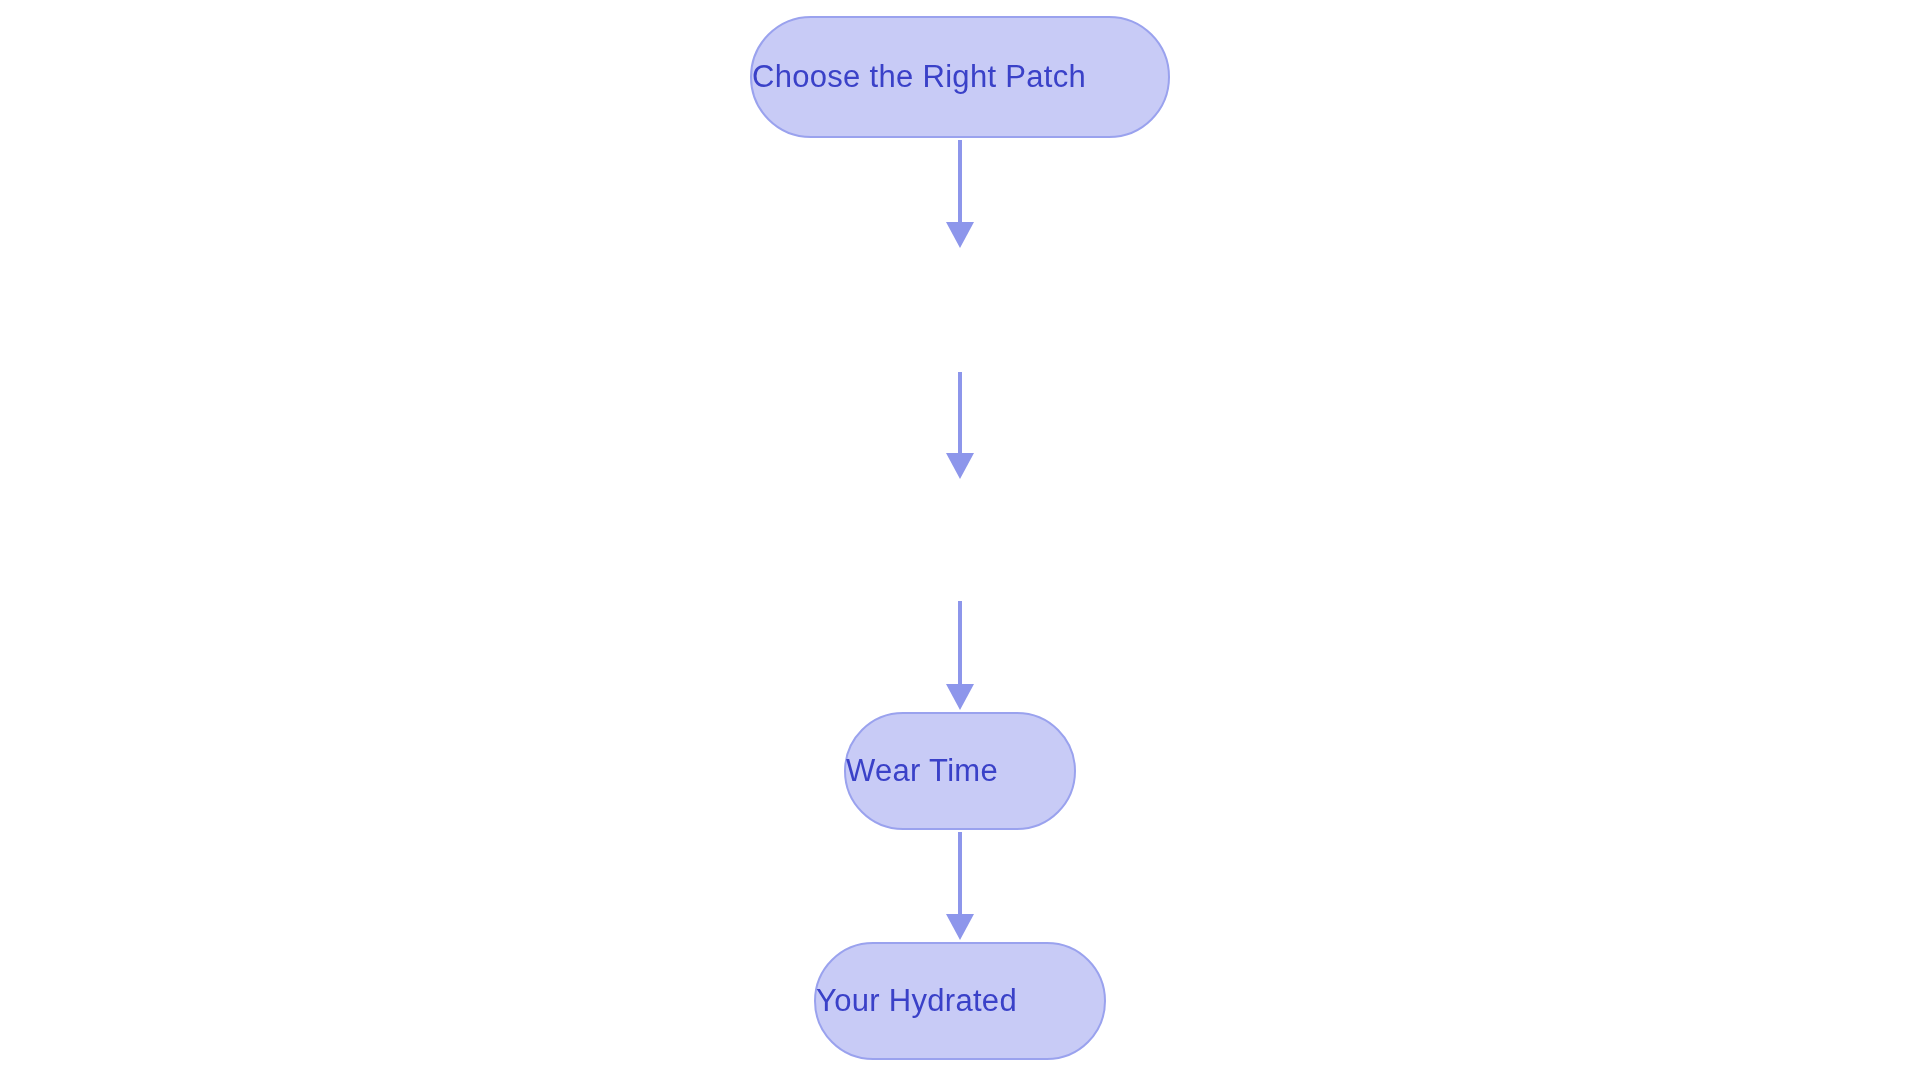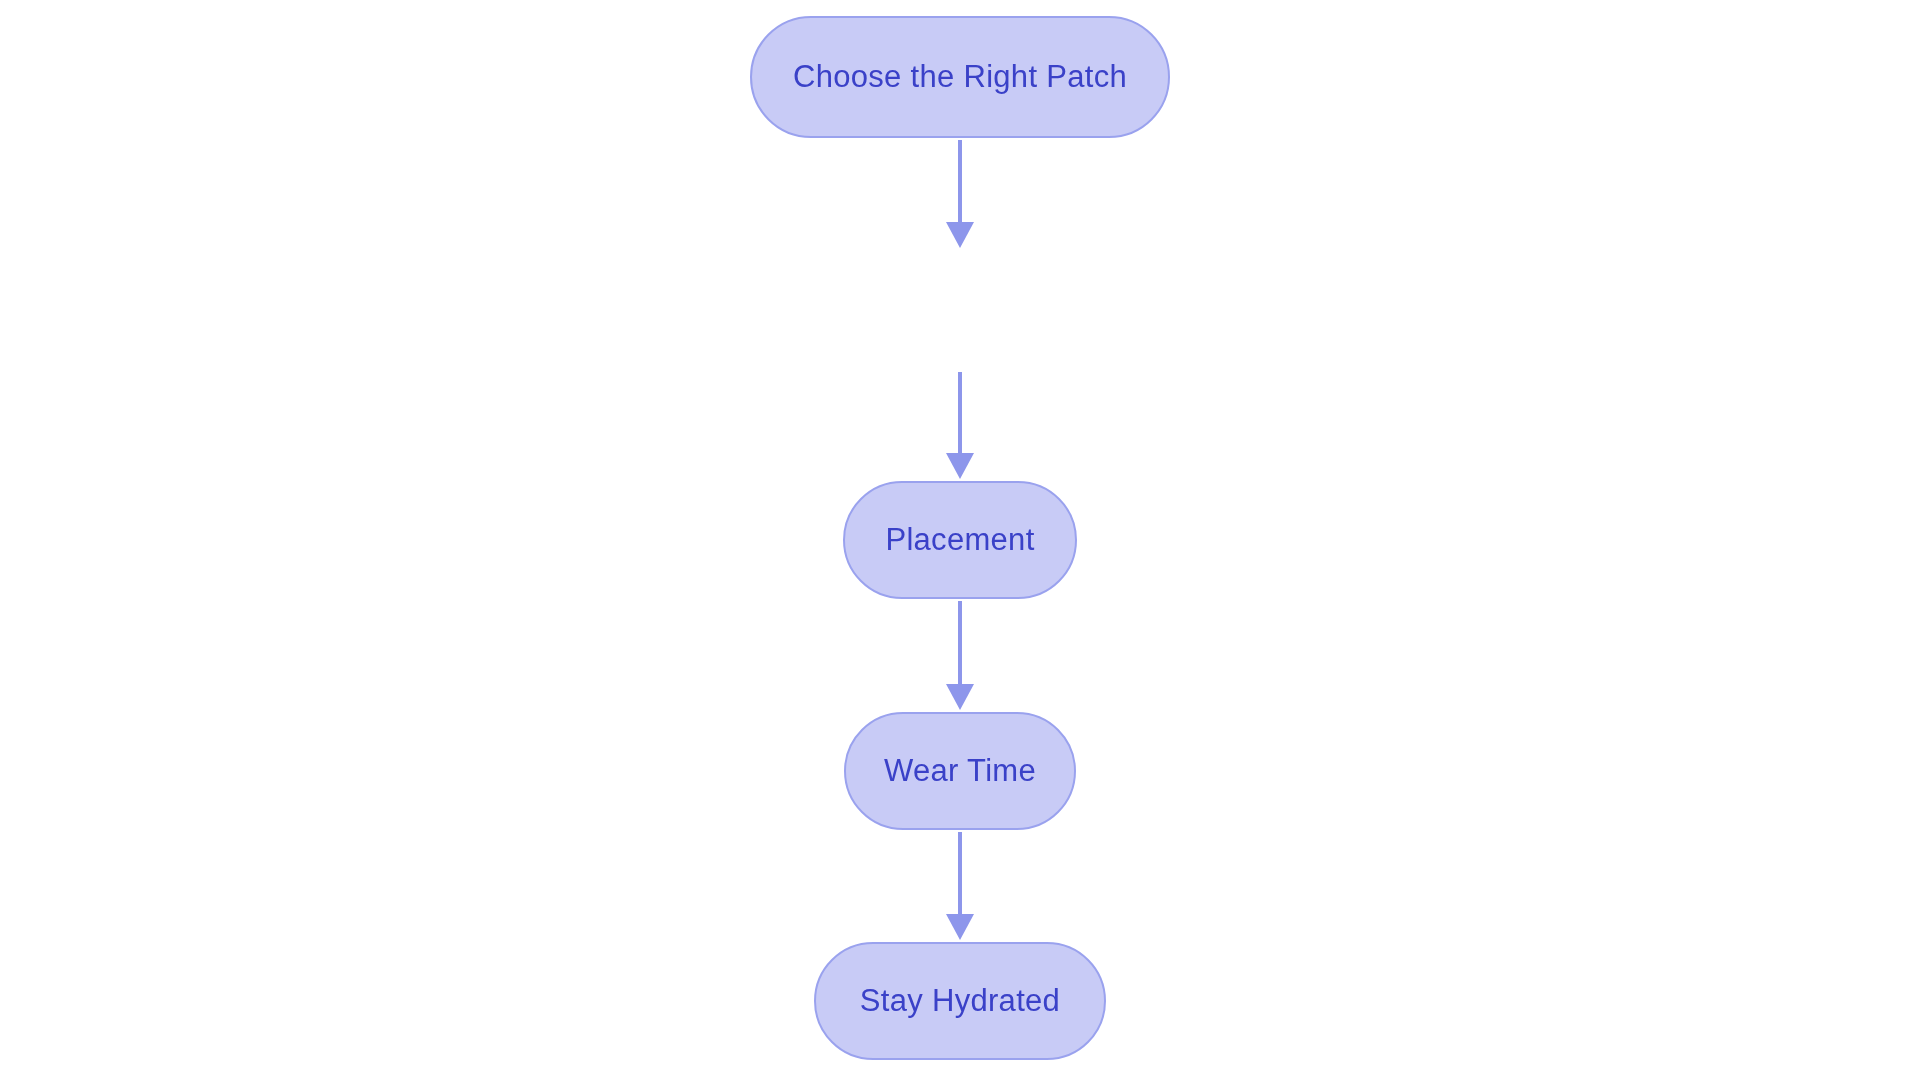--- a/index.html
+++ b/index.html
@@ -18,21 +18,21 @@
   .node {
     position: absolute;
     left: 50%;
     transform: translateX(-50%);
     background: var(--node_fill, #c8cbf6);
     border: 2px solid var(--node_border, #9aa2ee);
     border-radius: 64px;
     box-sizing: border-box;
     display: flex;
     align-items: center;
-    justify-content: center;
+    justify-content: flex-start;
   }
   .node-label {
     color: var(--text_color, #3a41c8);
     font-size: 31px;
     font-weight: 400;
     letter-spacing: 0.3px;
     white-space: nowrap;
   }
   .n1 { top: 16px;  width: 420px; height: 122px; }
   .n2 { top: 250px; width: 334px; height: 120px; }
@@ -78,35 +78,32 @@
     <div class="arrow-line"></div>
     <div class="arrow-head"></div>
   </div>
 
 
   <div class="connector c2">
     <div class="arrow-line"></div>
     <div class="arrow-head"></div>
   </div>
 
-  <div class="node n3">
-    <span class="node-label">Placement</span>
-  </div>
 
   <div class="connector c3">
     <div class="arrow-line"></div>
     <div class="arrow-head"></div>
   </div>
 
   <div class="node n4">
     <span class="node-label">Wear Time</span>
   </div>
 
   <div class="connector c4">
     <div class="arrow-line"></div>
     <div class="arrow-head"></div>
   </div>
 
   <div class="node n5">
-    <span class="node-label">Stay Hydrated</span>
+    <span class="node-label">Your Hydrated</span>
   </div>
 
 </div>
 
 </body></html>

